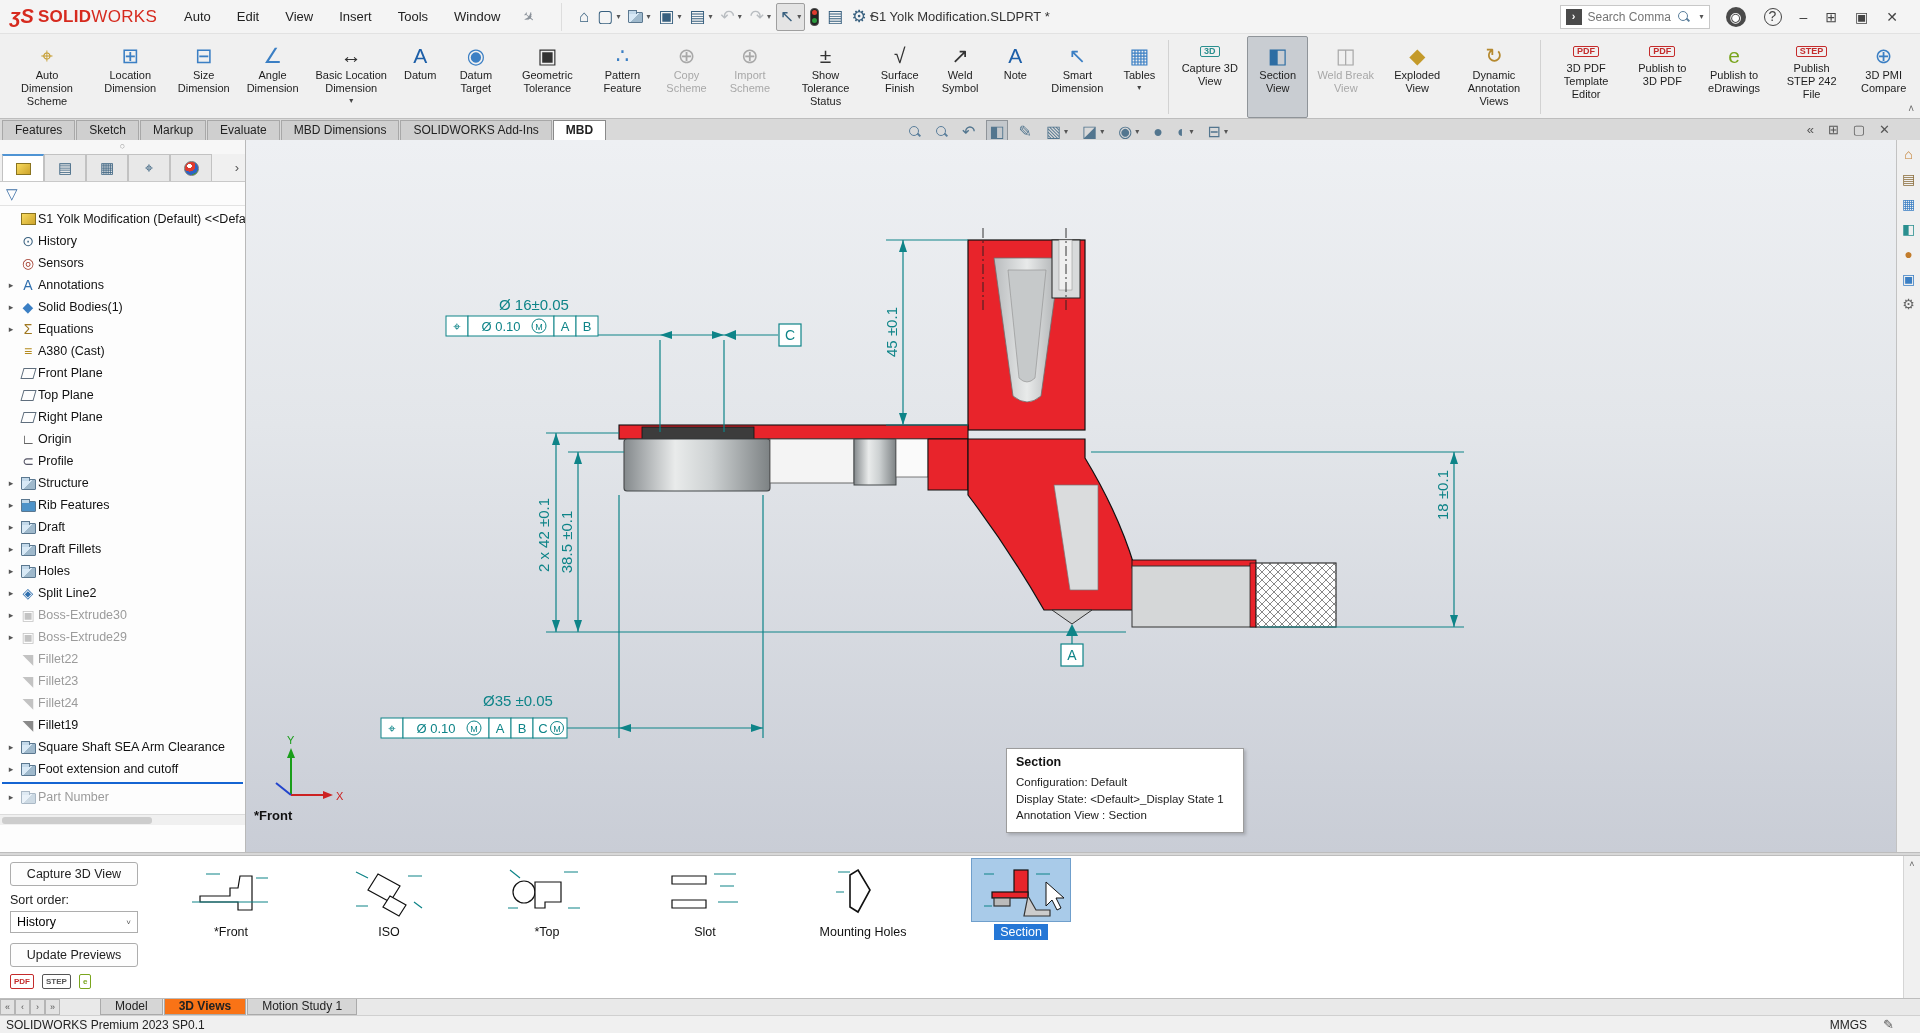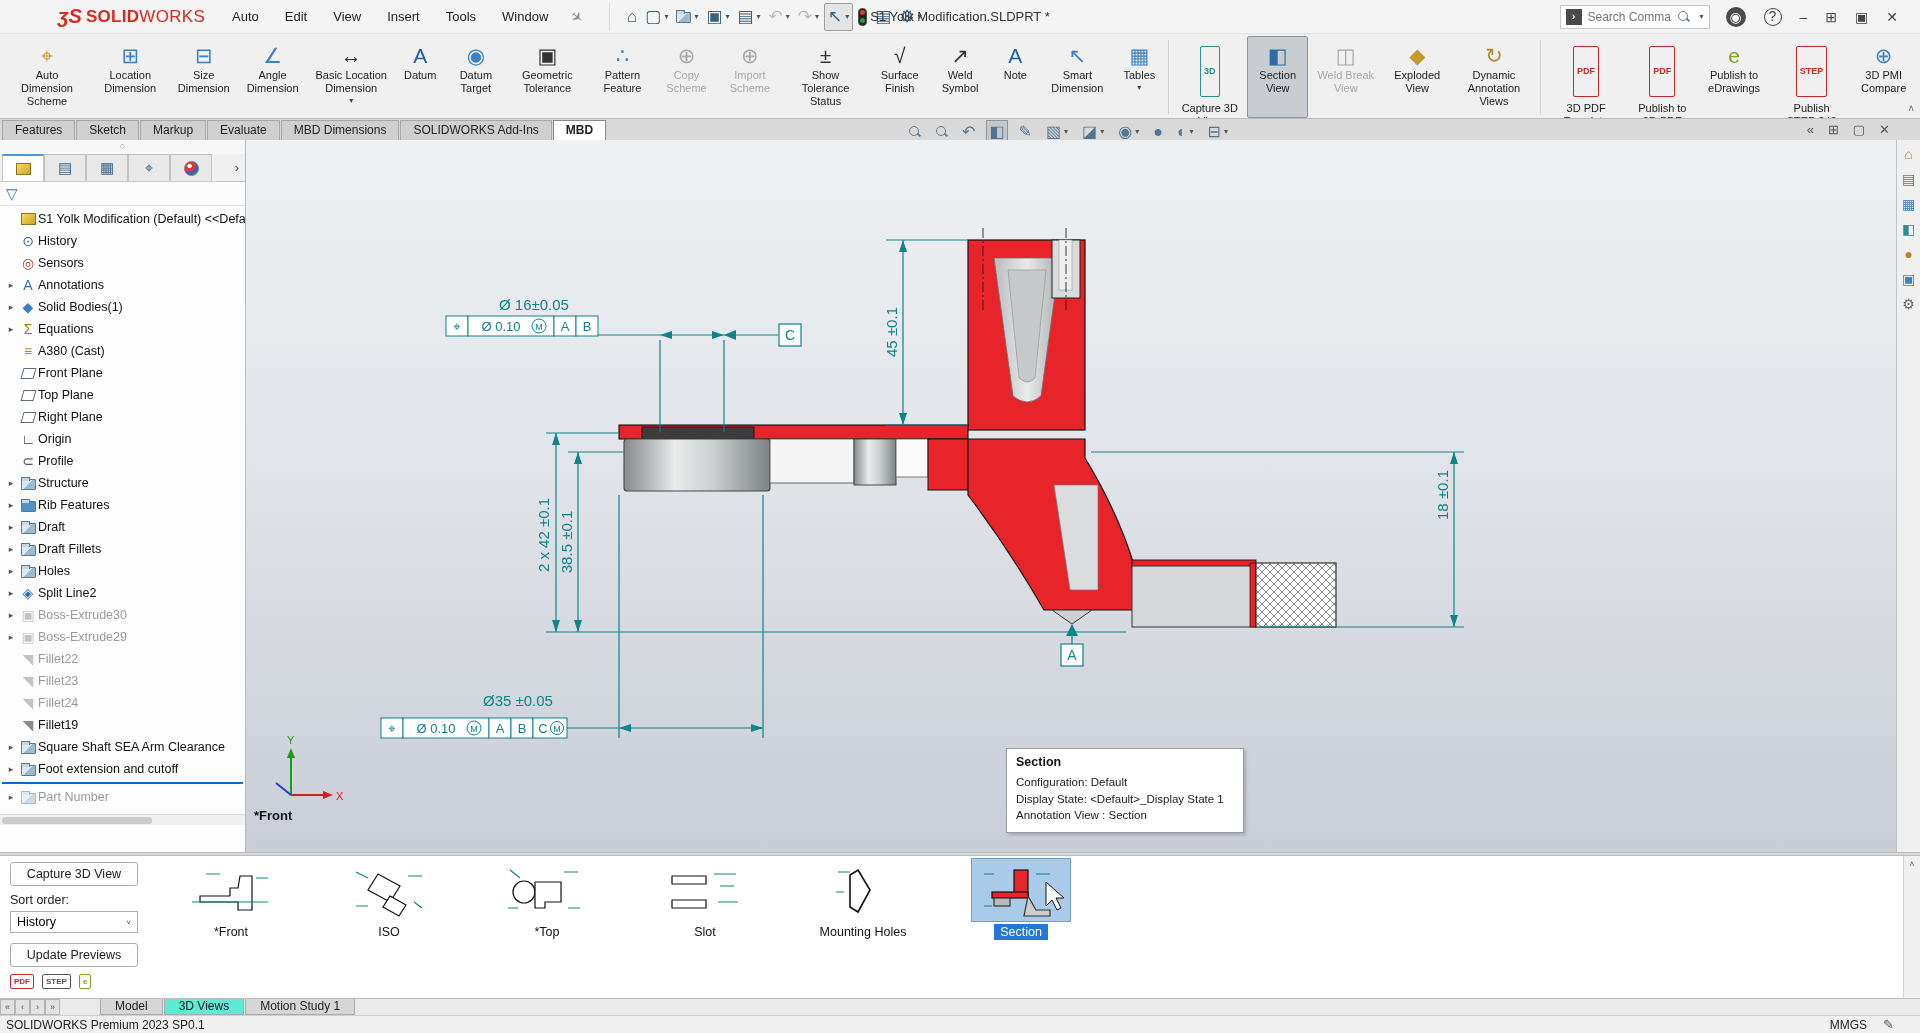--- a/index.html
+++ b/index.html
@@ -1,20 +1,20 @@
 <!DOCTYPE html>
 <html><head>
 <meta charset="utf-8">
 <style>
   * { box-sizing: border-box; margin: 0; padding: 0; }
   html,body { width:1920px; height:1033px; overflow:hidden; font-family:"Liberation Sans", sans-serif; background:#f0f0f0; user-select:none; }
 
   
   #menubar { position:absolute; left:0; top:0; width:1920px; height:34px; background:#f4f4f4; border-bottom:1px solid #e2e2e2; display:flex; align-items:center; }
-  #brand { display:flex; align-items:center; gap:4px; padding:0 14px 0 10px;margin-left:48px; }
+  #brand { display:flex; align-items:center; gap:4px; padding:0 14px 0 10px; }
   #brand .logo-glyph { color:#d62a1e; font-weight:bold; font-size:20px; font-style:italic; }
   #brand .logo-text { color:#d62a1e; font-size:17px; letter-spacing:.3px; }
   #brand .logo-text b { font-weight:bold; }
   .menu-item { font-size:13px; color:#222; padding:0 13px; height:34px; line-height:34px; cursor:default; }
   .pin-icon { color:#8a9199; font-size:14px; padding:0 10px; transform:rotate(40deg); }
   #quickbar { display:flex; align-items:center; gap:2px; margin-left:16px; border-left:1px solid #ddd; padding-left:14px; }
   .qbtn { display:flex; align-items:center; height:28px; padding:0 3px; border-radius:2px; color:#38607f; }
   .qbtn .g { font-size:17px; line-height:1; }
   .qbtn.disabled { color:#b9bdc1; }
   .qbtn.pressed { background:#e4e4e4; border:1px solid #9f9f9f; }
@@ -34,21 +34,21 @@
   .win-ctl span { font-size:14px; }
   .avatar { width:20px; height:20px; border-radius:50%; background:#4a4a4a; color:#fff; font-size:12px; text-align:center; line-height:20px; }
   .help-circ { width:18px; height:18px; border-radius:50%; border:1.6px solid #444; font-size:12px; text-align:center; line-height:15px; }
 
   
   #ribbon { position:absolute; left:0; top:34px; width:1920px; height:84px; background:#f0f0f0; display:flex; align-items:stretch; padding:2px 4px 0 4px; }
   .rgroup { display:flex; align-items:stretch; }
   .rsep { width:1px; background:#d2d2d2; margin:4px 3px; }
   .rbtn { display:flex; flex-direction:column; align-items:center; padding:4px 6px 2px 6px; min-width:52px; max-width:86px; border:1px solid transparent; border-radius:2px; text-align:center; }
   .rbtn .ric { height:28px; display:flex; align-items:center; justify-content:center; font-size:21px; line-height:1; }
-  .rbtn .ric.ticon { font-size:9px; font-weight:bold; border:1px solid currentColor; padding:20px 3px; border-radius:2px; height:auto; margin:5px 0; }
+  .rbtn .ric.ticon { font-size:9px; font-weight:bold; border:1px solid currentColor; padding:0 3px; border-radius:2px; height:auto; margin:5px 0; }
   .rbtn .rlabel { font-size:11px; color:#1d1d1d; line-height:1.18; }
   .rbtn .rdd { font-size:8px; color:#444; margin-top:1px; }
   .rbtn.disabled .rlabel { color:#a8a8a8; }
   .rbtn.active { background:#c9cdd2; border-color:#8f9499; }
   #ribbon-collapse { position:absolute; right:6px; bottom:4px; font-size:10px; color:#666; }
 
   
   #tabrow { position:absolute; left:0; top:118px; width:1920px; height:22px; background:#d9d9d9; border-top:1px solid #bdbdbd; display:flex; align-items:flex-start; }
   .doc-tab { font-size:12px; color:#222; background:#cfcfcf; border:1px solid #a8a8a8; border-bottom:none; padding:2px 12px 3px 12px; margin-right:1px; }
   .doc-tab.active { background:#fff; font-weight:bold; border-color:#8a8a8a; position:relative; top:1px; padding-bottom:4px; }
@@ -115,21 +115,21 @@
   .thumb.selected .timg { background:#a9cbe9; border:1px solid #6f9fcc; }
   .thumb.selected .tlabel { background:#2577d6; color:#fff; }
   #vp-scroll { position:absolute; right:0; top:0; width:17px; height:142px; background:#f0f0f0; border-left:1px solid #d5d5d5; }
   #vp-scroll .up { display:block; text-align:center; font-size:9px; color:#666; padding-top:3px; }
 
   
   #bottom-tabs { position:absolute; left:0; top:998px; width:1920px; height:17px; background:#e9e9e9; border-top:1px solid #bdbdbd; display:flex; align-items:stretch; }
   .nav-btns { display:flex; }
   .nav-btns span { width:15px; border:1px solid #b5b5b5; background:#e2e2e2; font-size:9px; color:#555; text-align:center; line-height:15px; }
   .btab { font-size:12px; color:#222; background:#d6d6d6; border:1px solid #aaa; border-top:none; padding:0 14px; line-height:15px; margin-right:1px; }
-  .btab.active { background:#5eead4; font-weight:normal; }
+  .btab.active { background:#f97316; font-weight:bold; }
   #statusbar { position:absolute; left:0; top:1015px; width:1920px; height:18px; background:#f0f0f0; border-top:1px solid #d0d0d0; display:flex; align-items:center; font-size:12px; color:#222; }
   #status-left { padding-left:6px; }
   #status-right { margin-left:auto; display:flex; align-items:center; gap:16px; padding-right:26px; }
   #status-right .pencil { color:#555; font-size:13px; }
 
   svg text { font-family:"Liberation Sans", sans-serif; }
 </style>
 </head>
 <body>
 

